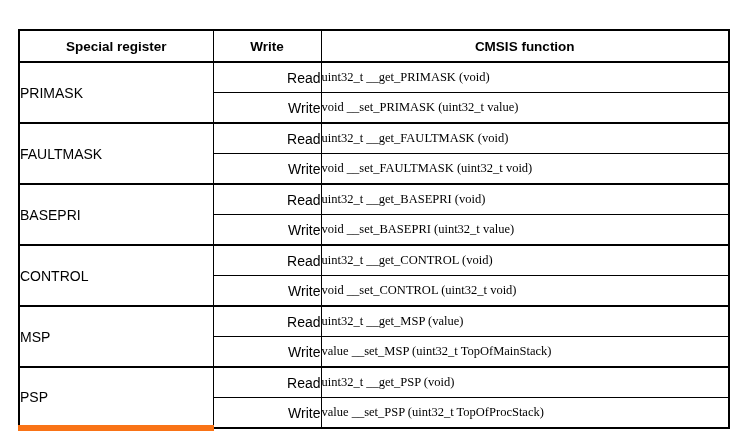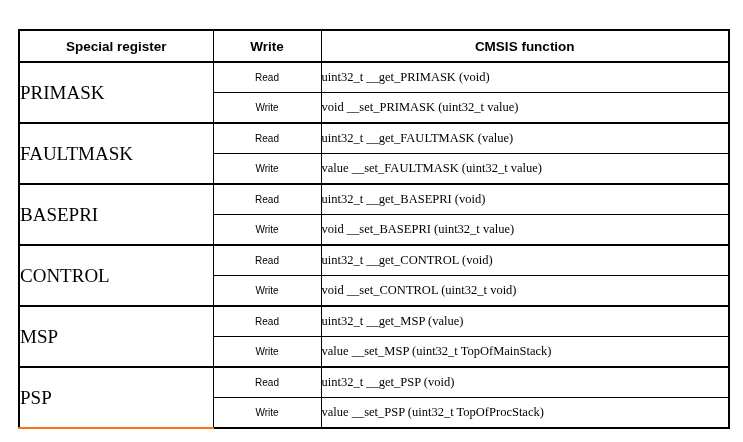--- a/index.html
+++ b/index.html
@@ -63,48 +63,47 @@
   tr.head th {
     height: 30px;
     font-size: 13.5px;
     font-weight: bold;
     text-align: center;
     border-bottom: 2px solid #000000;
   }
 
   
   td.reg-name {
-    font-size: 19px;
+    font-size: 14px;
     text-align: left;
     padding-left: 8px;
     border-right: 1px solid #000000;
-    font-family: Liberation Serif, serif;
   }
   
   tr.grp-start td,
   tr.grp-start th {
     border-top: 2px solid #000000;
   }
   td.acc {
-    font-size: 10px;
-    text-align: center;
+    font-size: 14px;
+    text-align: right;
     padding-left: 7px;
     height: 29px;
   }
   td.fn {
     font-family: Liberation Serif, serif;
     font-size: 12.5px;
     text-align: left;
     padding-left: 10px;
     height: 29px;
     white-space: pre;
     letter-spacing: 0px;
   }
   td.reg-name.span-cell {
-    border-bottom: 2px solid #f97316;
+    border-bottom: 6px solid #f97316;
   }
 </style>
 </head>
 <body>
 
 <div class="page">
 
   <div class="table-caption"></div>
 
   <div class="table-wrap">
@@ -127,25 +126,25 @@
             <td class="acc">Read</td>
             <td class="fn">uint32_t __get_PRIMASK (void)</td>
           </tr>
           <tr>
             <td class="acc">Write</td>
             <td class="fn">void __set_PRIMASK (uint32_t value)</td>
           </tr>
           <tr class="grp-start">
             <td class="reg-name" rowspan="2">FAULTMASK</td>
             <td class="acc">Read</td>
-            <td class="fn">uint32_t __get_FAULTMASK (value)</td>
+            <td class="fn">uint32_t __get_FAULTMASK (void)</td>
           </tr>
           <tr>
             <td class="acc">Write</td>
-            <td class="fn">value __set_FAULTMASK (uint32_t value)</td>
+            <td class="fn">void __set_FAULTMASK (uint32_t void)</td>
           </tr>
           <tr class="grp-start">
             <td class="reg-name" rowspan="2">BASEPRI</td>
             <td class="acc">Read</td>
             <td class="fn">uint32_t __get_BASEPRI (void)</td>
           </tr>
           <tr>
             <td class="acc">Write</td>
             <td class="fn">void __set_BASEPRI (uint32_t value)</td>
           </tr>

